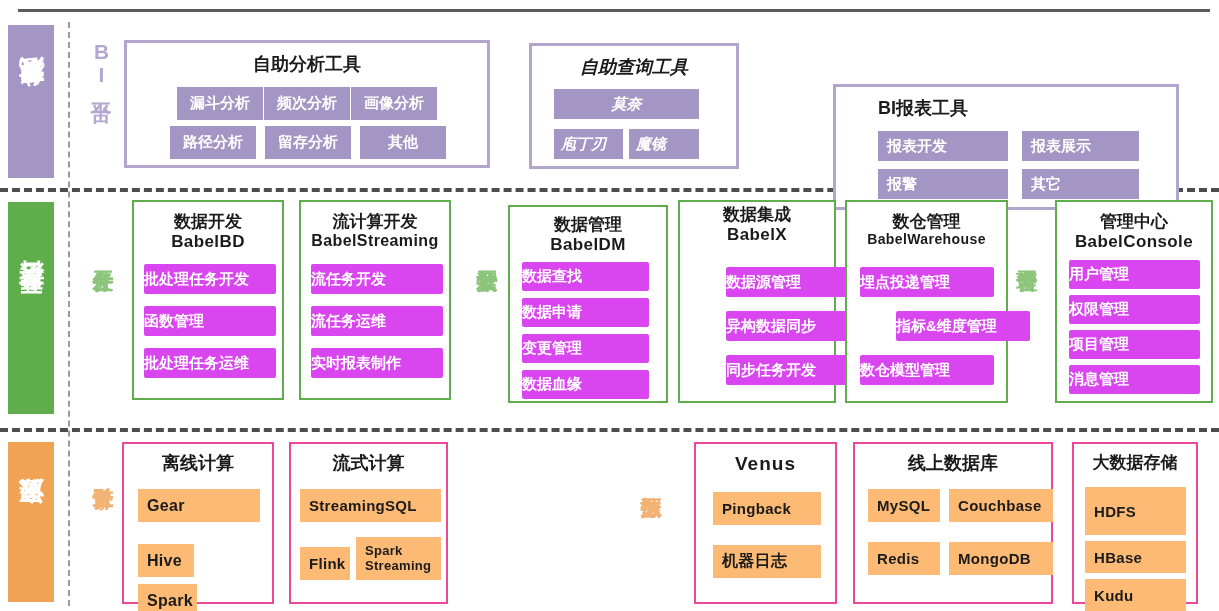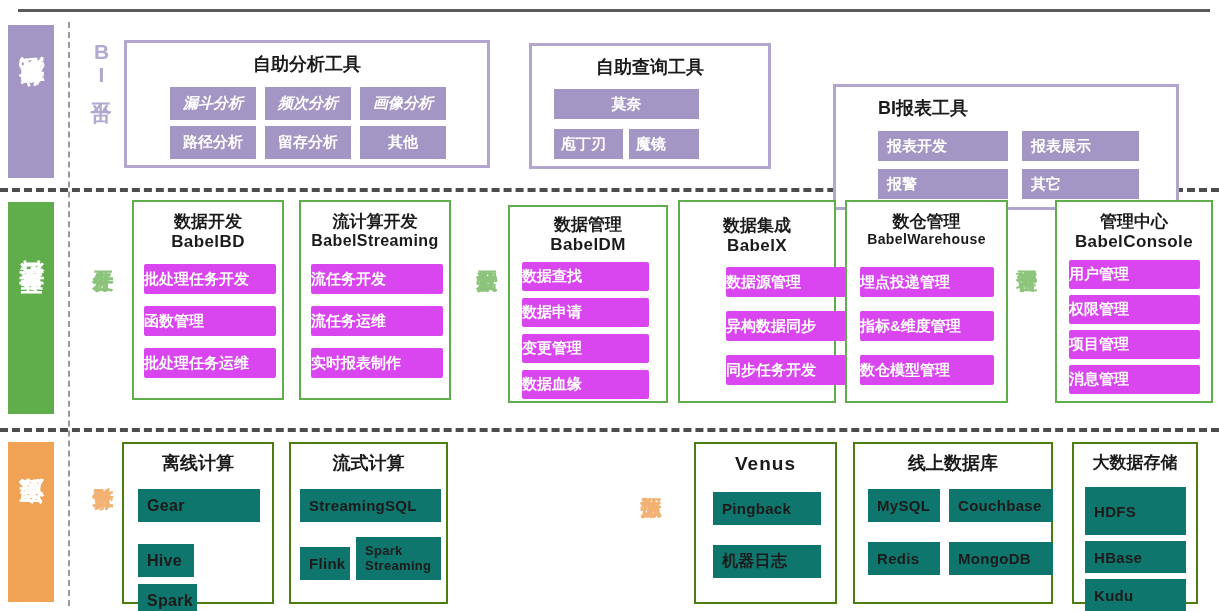--- a/index.html
+++ b/index.html
@@ -64,40 +64,40 @@
   .cl-orange{color:#f2b273;}
 
   
   .card{
     position:absolute;
     background:#ffffff;
     box-sizing:border-box;
   }
   .card.purple{border:3px solid #b2a6cf;}
   .card.green {border:2px solid #5fad4b;}
-  .card.orange{border:2px solid #4d7c0f;}
+  .card.orange{border:2px solid #ec4899;}
 
   .card-title{
     text-align:center;font-weight:bold;color:#1b1b1b;
     line-height:1.12;
   }
   .card-title.cn{font-size:18px;}
   .card-title.two-line{font-size:17px;}
   .card-title.en{font-size:17px;letter-spacing:.4px;}
 
   
   .chip{
     box-sizing:border-box;
     display:flex;align-items:center;
     color:#ffffff;font-weight:bold;
     white-space:nowrap;
   }
   .chip.purple{background:#a396c4;justify-content:center;font-size:15px;}
   .chip.green {background:#d946ef;justify-content:flex-start;padding-left:0;font-size:15px;border-radius:2px;}
-  .chip.orange{background:#0f766e;justify-content:flex-start;padding-left:9px;font-size:16px;color:#1b1b1b;letter-spacing:.3px;}
+  .chip.orange{background:#fdba74;justify-content:flex-start;padding-left:9px;font-size:16px;color:#1b1b1b;letter-spacing:.3px;}
   .chip.center{justify-content:center;padding-left:0;}
   .chip.small{font-size:13px;line-height:1.1;white-space:pre-line;}
 
   .row{position:absolute;display:flex;}
 </style>
 </head>
 <body>
 
 <div id="stage">
 
@@ -114,33 +114,33 @@
   </div>
 
   <div class="vsep"></div>
   <div class="hsep s1"></div>
   <div class="hsep s2"></div>
 
   <div class="col-label cl-purple" style="left:80px;top:40px;width:34px;">BI平台</div>
 
   <div class="card purple" style="left:124px;top:40px;width:366px;height:128px;">
     <div class="card-title cn" style="margin-top:11px;">自助分析工具</div>
-    <div class="row" style="left:43px;top:44px;gap:9px;font-style:italic;">
+    <div class="row" style="left:50px;top:44px;gap:1px;">
       <div class="chip purple" style="width:86px;height:33px;">漏斗分析</div>
       <div class="chip purple" style="width:86px;height:33px;">频次分析</div>
       <div class="chip purple" style="width:86px;height:33px;">画像分析</div>
     </div>
     <div class="row" style="left:43px;top:83px;gap:9px;">
       <div class="chip purple" style="width:86px;height:33px;">路径分析</div>
       <div class="chip purple" style="width:86px;height:33px;">留存分析</div>
       <div class="chip purple" style="width:86px;height:33px;">其他</div>
     </div>
   </div>
 
-  <div class="card purple" style="left:529px;top:43px;width:242px;height:126px;">
+  <div class="card purple" style="left:529px;top:43px;width:210px;height:126px;font-style:italic;">
     <div class="card-title cn" style="margin-top:11px;">自助查询工具</div>
     <div class="row" style="left:22px;top:43px;">
       <div class="chip purple center" style="width:145px;height:30px;">莫奈</div>
     </div>
     <div class="row" style="left:22px;top:83px;gap:6px;">
       <div class="chip purple" style="width:69px;height:30px;justify-content:flex-start;padding-left:7px;">庖丁刃</div>
       <div class="chip purple" style="width:70px;height:30px;justify-content:flex-start;padding-left:7px;">魔镜</div>
     </div>
   </div>
 
@@ -185,35 +185,35 @@
     <div class="card-title en" style="margin-top:1px;">BabelDM</div>
     <div style="position:absolute;left:12px;top:55px;display:flex;flex-direction:column;gap:7px;">
       <div class="chip green" style="width:127px;height:29px;">数据查找</div>
       <div class="chip green" style="width:127px;height:29px;">数据申请</div>
       <div class="chip green" style="width:127px;height:29px;">变更管理</div>
       <div class="chip green" style="width:127px;height:29px;">数据血缘</div>
     </div>
   </div>
 
   <div class="card green" style="left:678px;top:200px;width:158px;height:203px;">
-    <div class="card-title two-line" style="margin-top:14px;">数据集成</div>
+    <div class="card-title two-line" style="margin-top:3px;">数据集成</div>
     <div class="card-title en" style="margin-top:1px;">BabelX</div>
     <div style="position:absolute;left:12px;top:65px;display:flex;flex-direction:column;gap:14px;margin-left:34px;">
       <div class="chip green" style="width:131px;height:30px;">数据源管理</div>
       <div class="chip green" style="width:131px;height:30px;">异构数据同步</div>
       <div class="chip green" style="width:131px;height:30px;">同步任务开发</div>
     </div>
   </div>
 
   <div class="card green" style="left:845px;top:200px;width:163px;height:203px;">
     <div class="card-title two-line" style="margin-top:10px;">数仓管理</div>
     <div class="card-title en" style="margin-top:1px;font-size:14px;">BabelWarehouse</div>
     <div style="position:absolute;left:13px;top:65px;display:flex;flex-direction:column;gap:14px;">
       <div class="chip green" style="width:134px;height:30px;">埋点投递管理</div>
-      <div class="chip green" style="width:134px;height:30px;">指标&amp;维度管理</div>
+      <div class="chip green" style="width:134px;height:30px;margin-left:36px;">指标&amp;维度管理</div>
       <div class="chip green" style="width:134px;height:30px;">数仓模型管理</div>
     </div>
   </div>
 
   <div class="card green" style="left:1055px;top:200px;width:158px;height:203px;">
     <div class="card-title two-line" style="margin-top:10px;">管理中心</div>
     <div class="card-title en" style="margin-top:1px;">BabelConsole</div>
     <div style="position:absolute;left:12px;top:58px;display:flex;flex-direction:column;gap:6px;">
       <div class="chip green" style="width:131px;height:29px;">用户管理</div>
       <div class="chip green" style="width:131px;height:29px;">权限管理</div>

